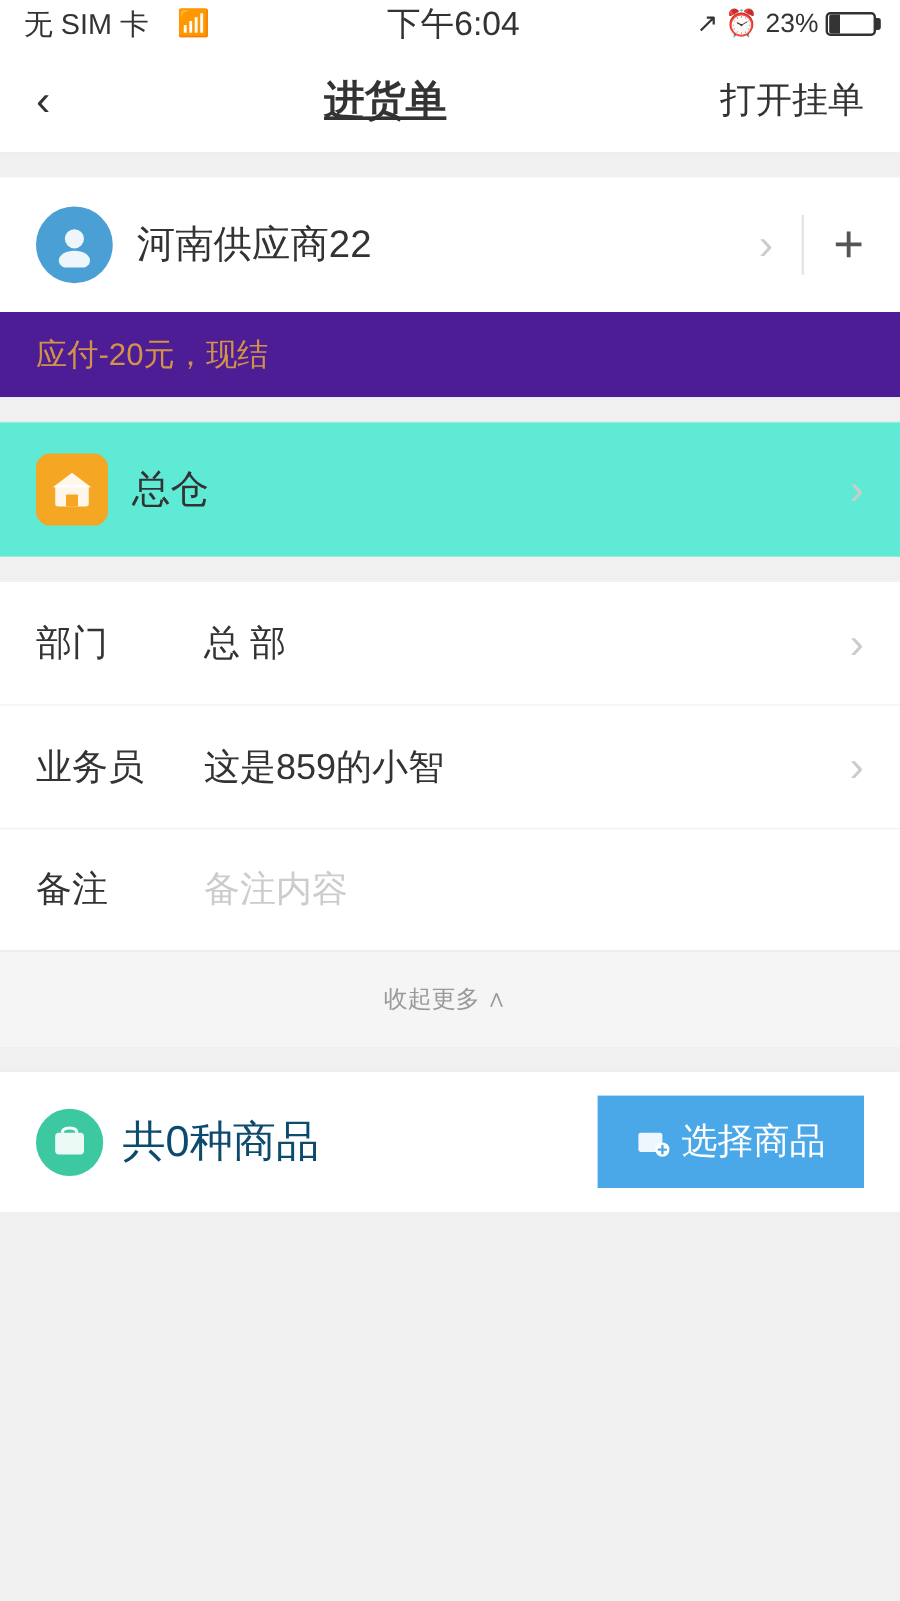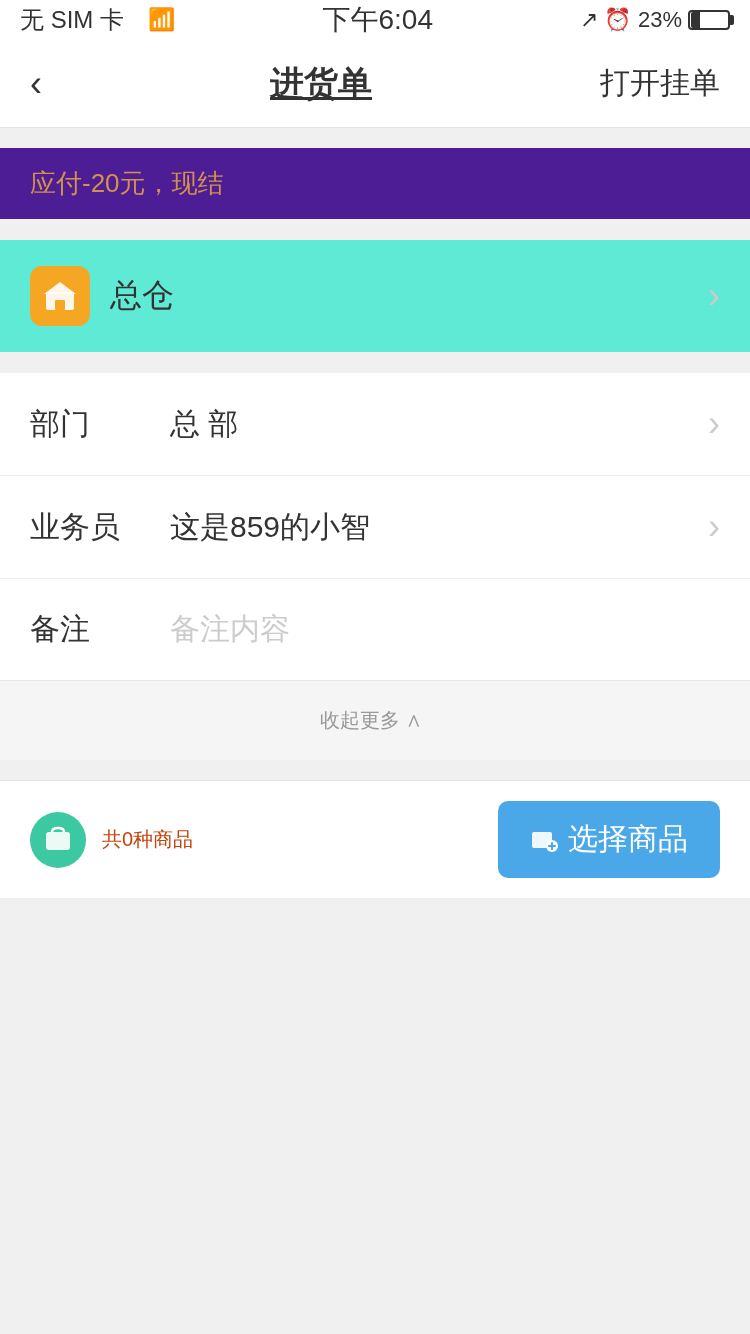--- a/index.html
+++ b/index.html
@@ -214,28 +214,28 @@
       align-items: center;
       gap: 16px;
     }
     .products-icon {
       width: 56px; height: 56px;
       border-radius: 50%;
       background: #3cc8a0;
       display: flex; align-items: center; justify-content: center;
     }
     .products-label {
-      font-size: 20px;
-      color: #c2410c;
+      font-size: 36px;
+      color: #0c4a6e;
     }
     .select-btn {
       background: #4aa8e8;
       color: #fff;
       border: none;
-      border-radius: 10px;
+      border-radius: 0;
       padding: 18px 32px;
       font-size: 30px;
       display: flex;
       align-items: center;
       gap: 10px;
       cursor: pointer;
     }
 
     
     .wifi-icon { font-size: 22px; }
@@ -268,20 +268,32 @@
 
 <div class="nav-bar">
   <span class="nav-back">‹</span>
   <span class="nav-title">进货单</span>
   <span class="nav-action">打开挂单</span>
 </div>
 
 <div class="section-divider"></div>
 
 <div class="card-section">
+  <div class="supplier-row">
+    <div class="supplier-avatar">
+      <svg viewBox="0 0 38 38" fill="none" xmlns="http://www.w3.org/2000/svg">
+        <circle cx="19" cy="14" r="8" fill="white" opacity="0.9"></circle>
+        <ellipse cx="19" cy="32" rx="13" ry="8" fill="white" opacity="0.9"></ellipse>
+      </svg>
+    </div>
+    <span class="supplier-name">河南供应商22</span>
+    <span class="chevron-right arrow-right"></span>
+    <div class="divider-vertical"></div>
+    <span class="add-btn">+</span>
+  </div>
 
   <div class="notice-bar">
     <span>应付-20元，现结</span>
   </div>
 </div>
 
 <div class="section-divider"></div>
 
 <div class="card-section">
   <div class="warehouse-row">

